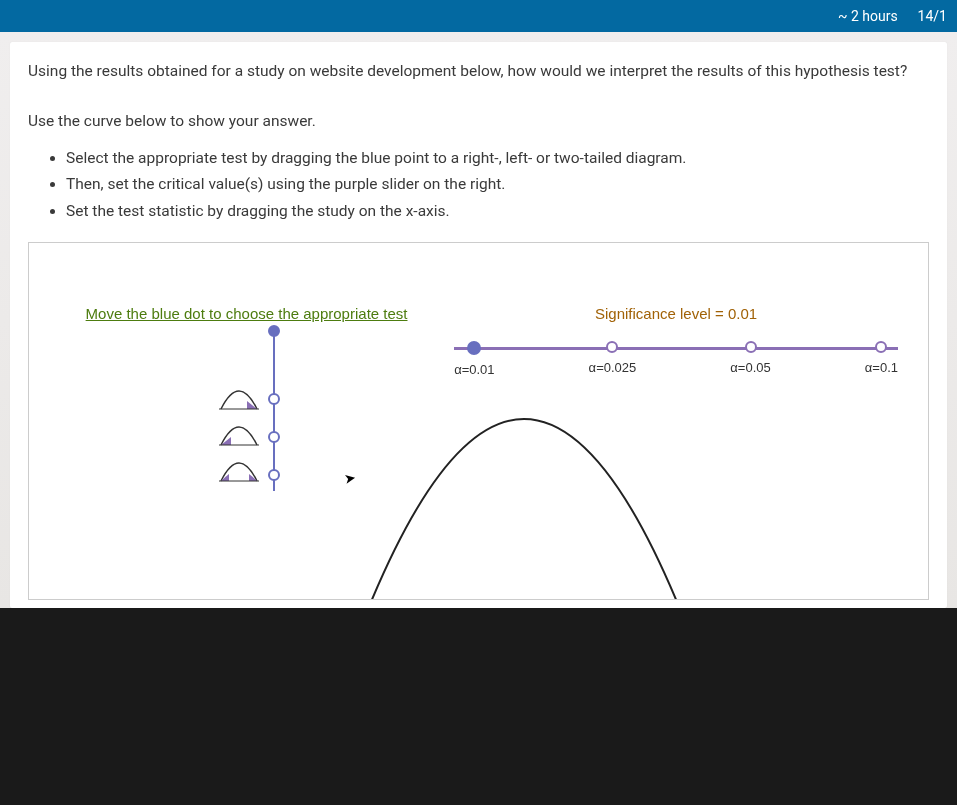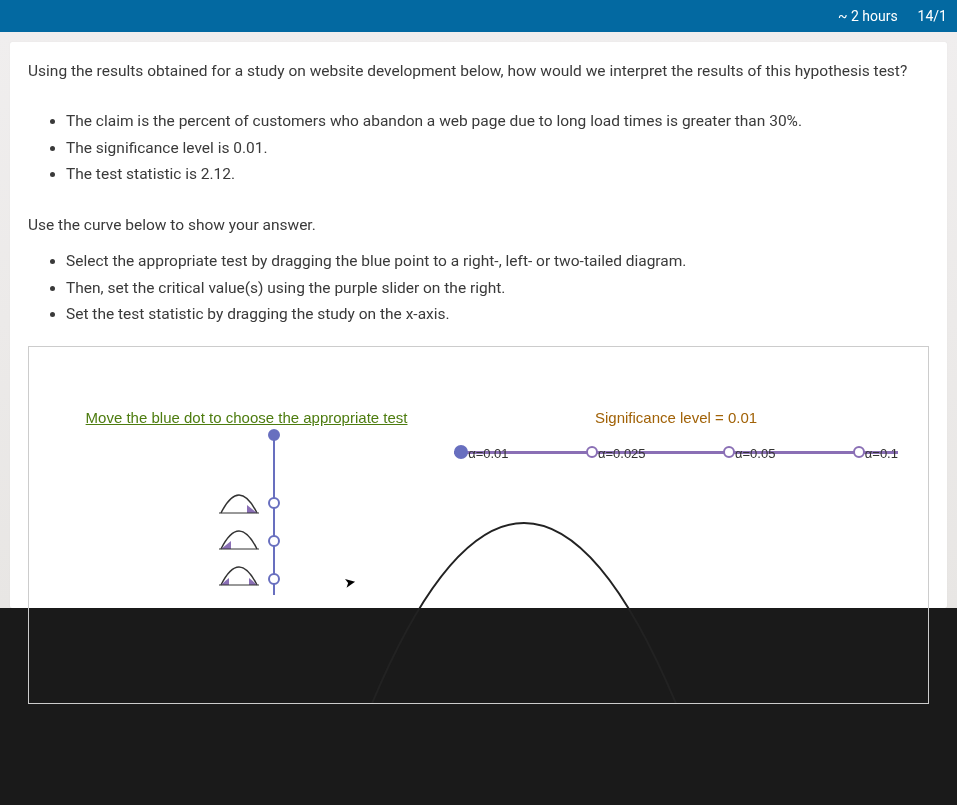--- a/index.html
+++ b/index.html
@@ -114,21 +114,21 @@
     left: 0; right: 0;
   }
   .alpha-stops {
     display: flex;
     justify-content: space-between;
     position: absolute;
     left: 0; right: 0; top: 2px;
   }
   .alpha-stop {
     display: flex;
-    flex-direction: row;
+    flex-direction: column;
     align-items: center;
     font-family: Arial, sans-serif;
     font-size: 13px;
     color: #333;
   }
   .stop-dot {
     width: 12px; height: 12px; border: 2px solid #8a6fb5; background: #fff; border-radius: 50%;
     margin-bottom: 6px;
   }
   .stop-dot.active {
@@ -156,25 +156,20 @@
 <div class="top-bar">
   <span>~ 2 hours</span>
   <span>14/1</span>
 </div>
 
 <div class="content-area">
   <div class="question-card">
 
     <div class="question-text">Using the results obtained for a study on website development below, how would we interpret the results of this hypothesis test?</div>
 
-    <ul class="bullets">
-      <li>The claim is the percent of customers who abandon a web page due to long load times is greater than 30%.</li>
-      <li>The significance level is 0.01.</li>
-      <li>The test statistic is 2.12.</li>
-    </ul>
 
     <div class="sub-instruct">Use the curve below to show your answer.</div>
 
     <ul class="instruct-bullets">
       <li>Select the appropriate test by dragging the blue point to a right-, left- or two-tailed diagram.</li>
       <li>Then, set the critical value(s) using the purple slider on the right.</li>
       <li>Set the test statistic by dragging the study on the x-axis.</li>
     </ul>
 
     <div class="diagram-frame">

